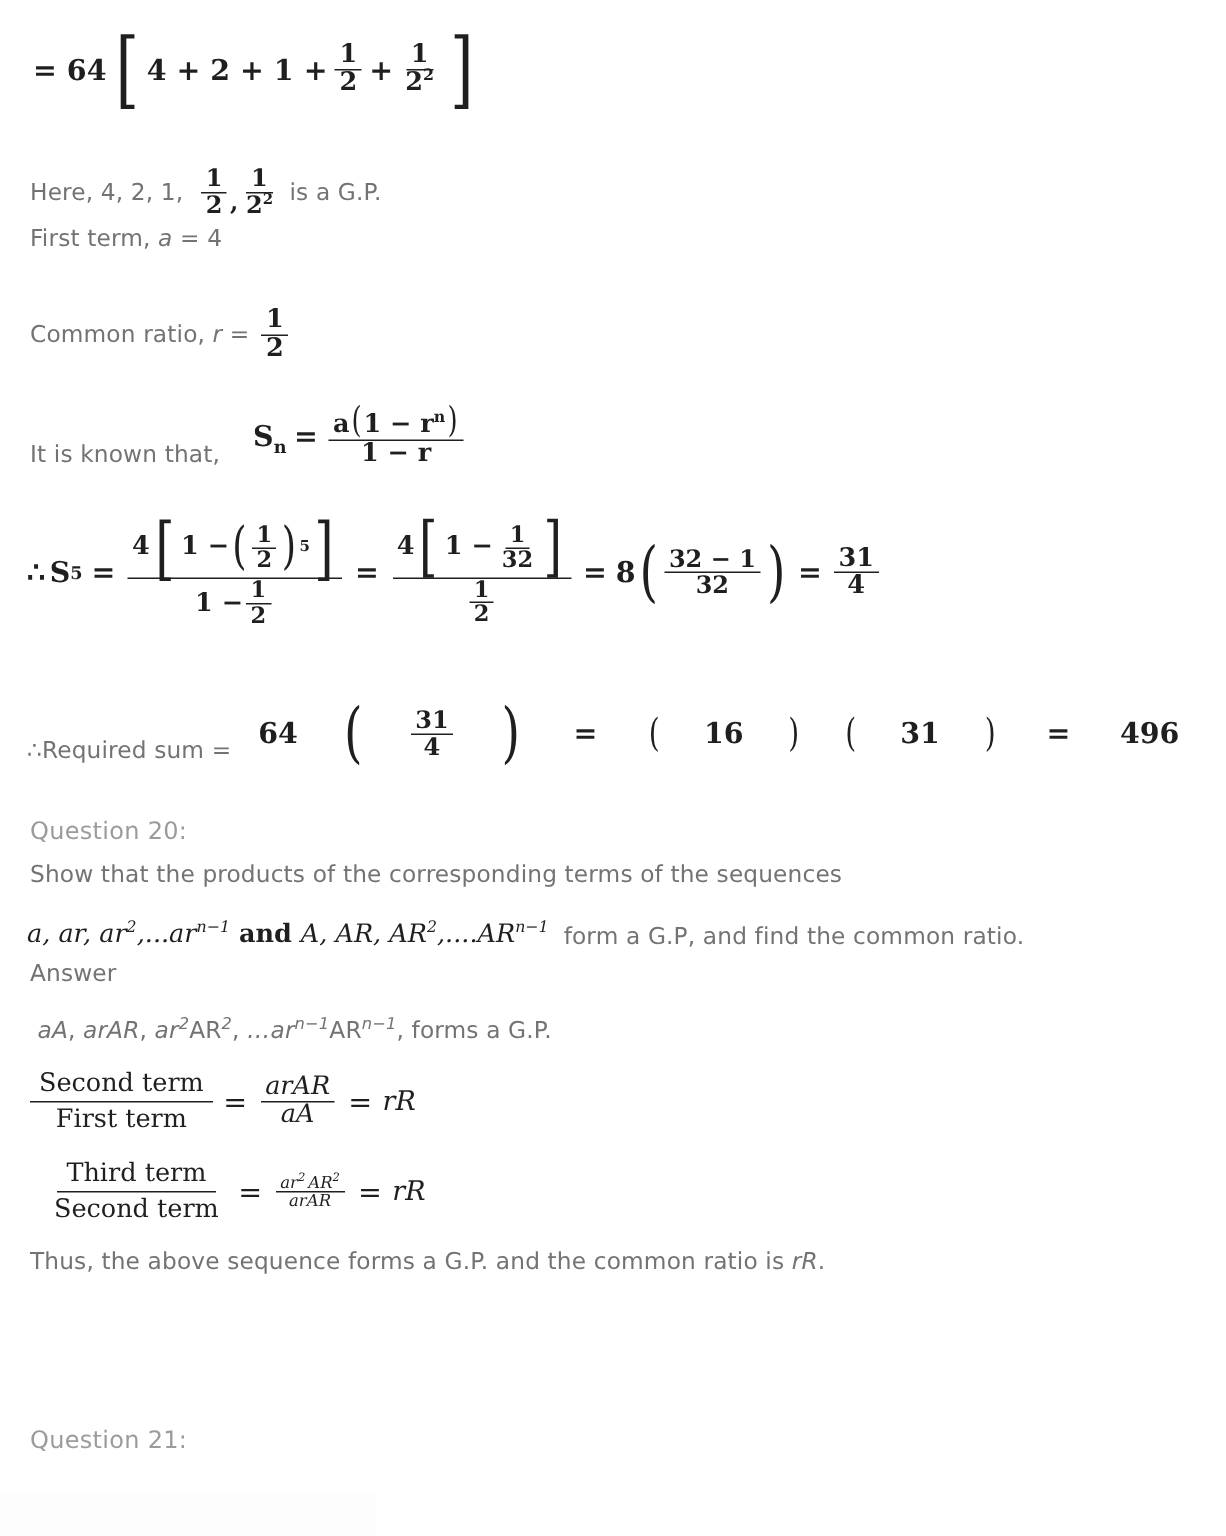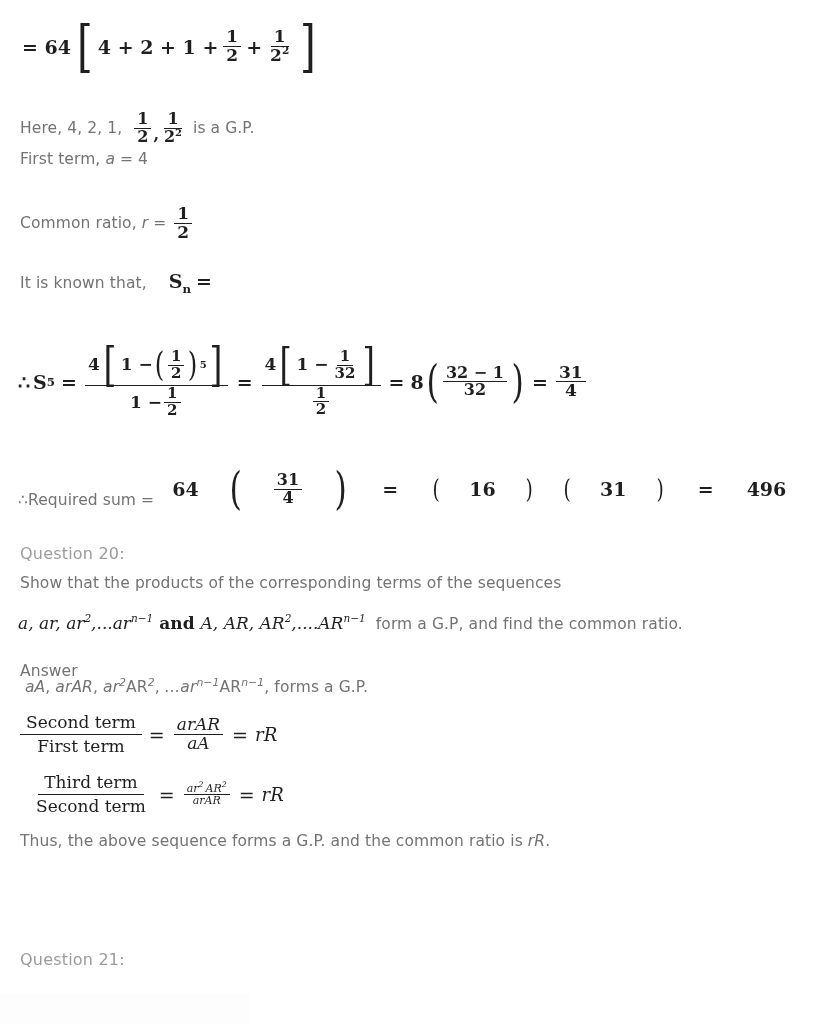--- a/index.html
+++ b/index.html
@@ -175,20 +175,26 @@
       <span class="num">1</span>
       <span class="den">2</span>
     </span>
   </div>
 
   <div class="row" style="top:270px; left:20px;">
     <span class="body-text" style="align-self:flex-end;">It is known that,</span>
     <span class="math b" style="margin-left:22px;">
       <span><span>S</span><span class="sub">n</span></span>
       <span style="margin:0 5px;">=</span>
+      <span class="frac" style="font-size:17px;">
+        <span class="num">
+          <span>a</span><span class="delim" style="font-size:24px;">(</span><span>1 − r</span><span class="sup">n</span><span class="delim" style="font-size:24px;">)</span>
+        </span>
+        <span class="den">1 − r</span>
+      </span>
     </span>
   </div>
 
   <div class="row" style="top:345px; left:18px;">
     <span class="math b">∴</span>
     <span class="math b" style="margin-left:3px;">
         <span>S</span>
         <span class="sub">5</span>
       </span>
     <span class="math b" style="margin:0 6px;">=</span>
@@ -291,21 +297,21 @@
     <span class="math-it b" style="font-size:17px;">
       <span>a, ar, ar</span><span class="sup">2</span><span>,...ar</span><span class="sup">n−1</span>
     </span>
     <span class="math b" style="font-size:17px; margin:0 6px; font-style:normal;">and</span>
     <span class="math-it b" style="font-size:17px;">
       <span>A, AR, AR</span><span class="sup">2</span><span>,....AR</span><span class="sup">n−1</span>
     </span>
     <span class="body-text" style="margin-left:10px; align-self:flex-end;">form a G.P, and find the common ratio.</span>
   </div>
 
-  <div class="row" style="top:662px; left:20px;">
+  <div class="row" style="top:640px; left:20px;">
     <span class="body-text">Answer</span>
   </div>
 
   <div class="row" style="top:678px; left:20px;">
     <span class="body-text ital" style="margin-left:5px;">aA</span>
     <span class="body-text">,</span>
     <span class="body-text ital" style="margin-left:5px;">arAR</span>
     <span class="body-text">,</span>
     <span class="body-text ital" style="margin-left:5px;"><span>ar</span><span class="smallsup">2</span><span style="font-style:normal;">AR</span><span class="smallsup">2</span></span>
     <span class="body-text">,</span>

